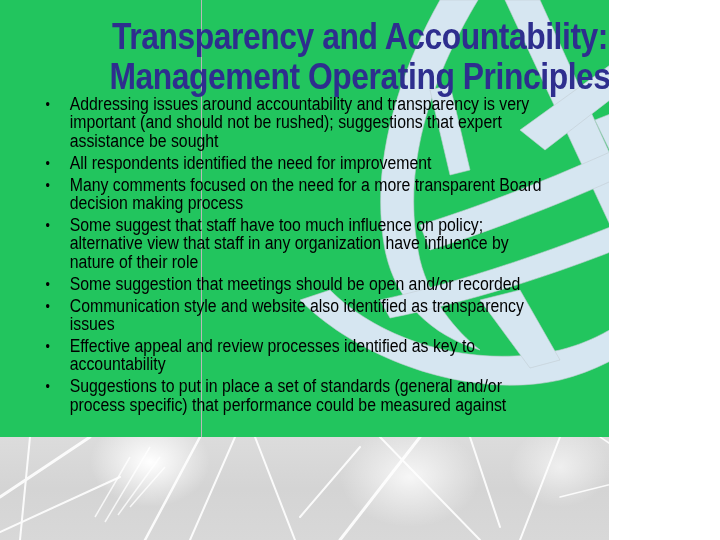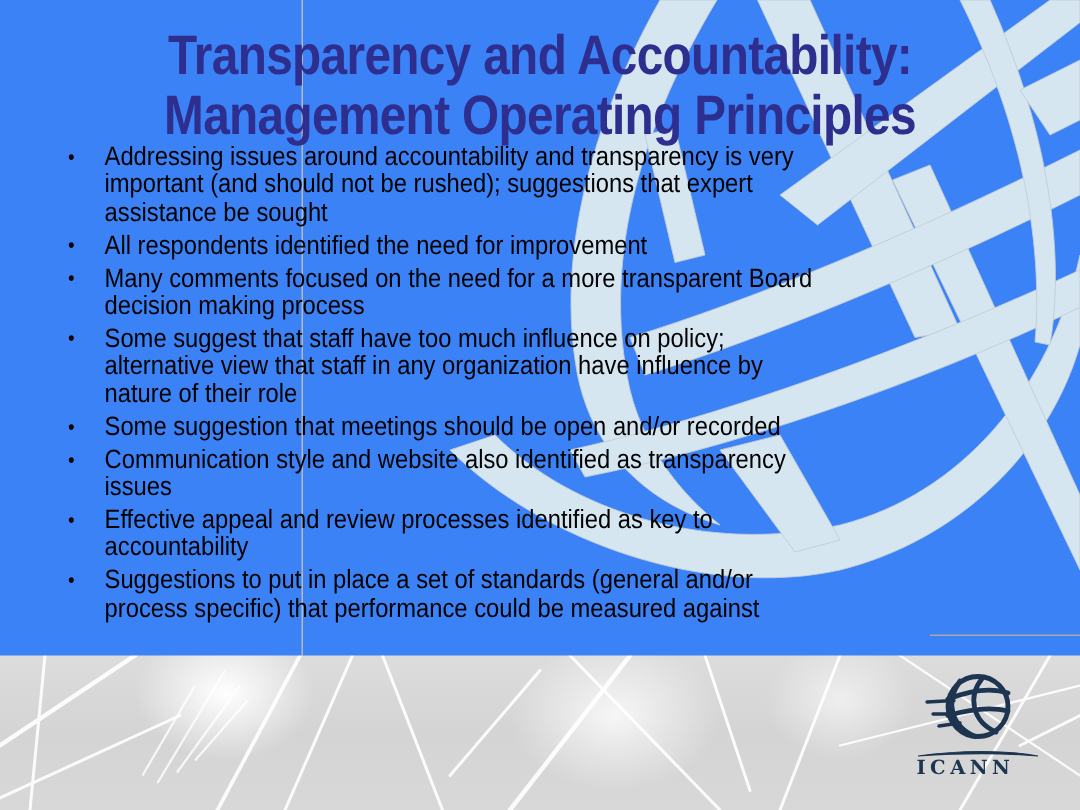--- a/index.html
+++ b/index.html
@@ -1,21 +1,21 @@
 <!DOCTYPE html>
 <html><head>
 <meta charset="utf-8">
 <style>
   html, body { margin: 0; padding: 0; }
   body {
     width: 720px; height: 540px; overflow: hidden; position: relative;
     background: #ffffff;
     font-family: "Liberation Sans", sans-serif;
   }
-  .slide { position: absolute; left: 0; top: 0; width: 720px; height: 540px; overflow: hidden; background: #3b82f6; }
+  .slide { position: absolute; left: 0; top: 0; width: 609px; height: 540px; overflow: hidden; background: #22c55e; }
   .watermark { position: absolute; left: 0; top: 0; width: 720px; height: 440px; }
   .vline { position: absolute; left: 201px; top: 0; width: 1px; height: 437px; background: #b8b8b8; }
   .hline { position: absolute; left: 620px; top: 423px; width: 100px; height: 1px; background: #a8a8a8; }
   .title {
     position: absolute; left: 60px; top: 17px; width: 600px;
     text-align: center; color: #2e2e8e; font-weight: bold;
     font-size: 37px; line-height: 40px; letter-spacing: -0.5px;
     transform: scaleX(0.86); transform-origin: 50% 0;
   }
   .title div { white-space: nowrap; }

